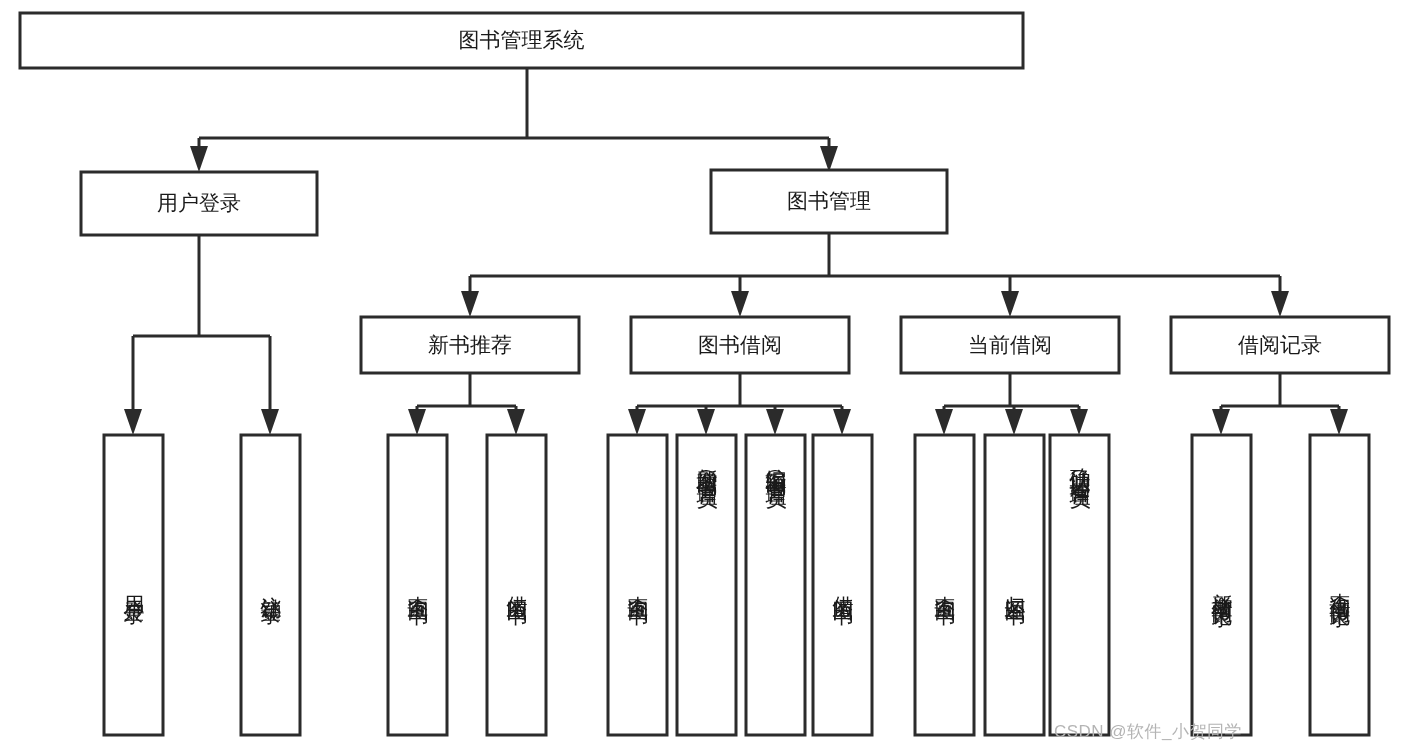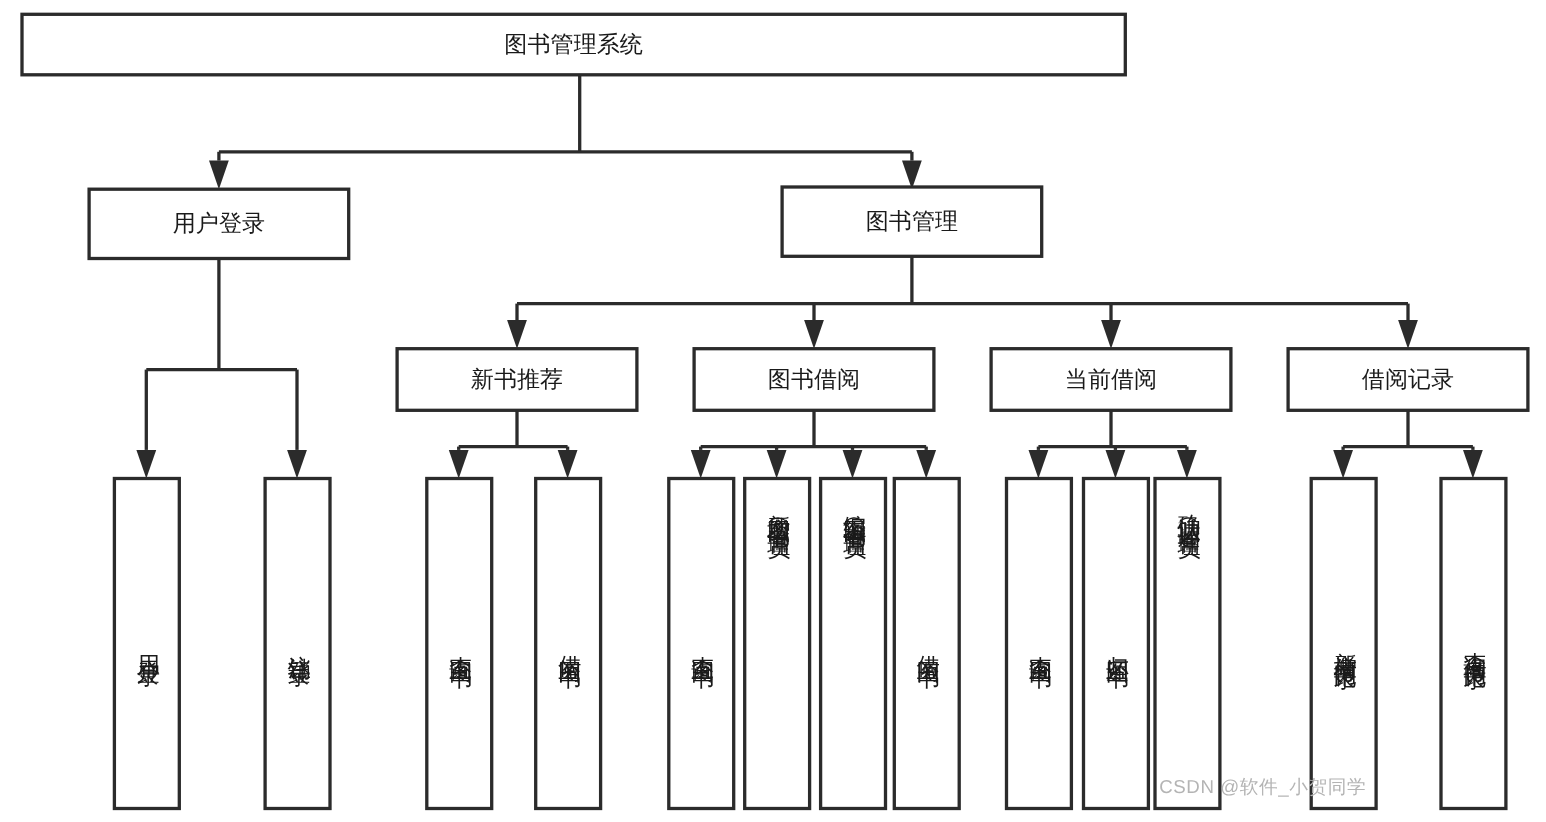--- a/index.html
+++ b/index.html
@@ -52,21 +52,21 @@
     font-family: "Liberation Sans", "DejaVu Sans", sans-serif;
     font-size: 21px;
     fill: #1a1a1a;
     writing-mode: vertical-rl;
     text-orientation: upright;
     letter-spacing: 3px;
   }
   .watermark {
     position: absolute;
     right: 8px;
-    bottom: 20px;
+    bottom: 4px;
     font-family: "Liberation Sans", "DejaVu Sans", sans-serif;
     font-size: 17px;
     color: #b4b4b4;
     letter-spacing: 0.5px;
     white-space: nowrap;
     pointer-events: none;
   }
 </style>
 </head>
 <body>

